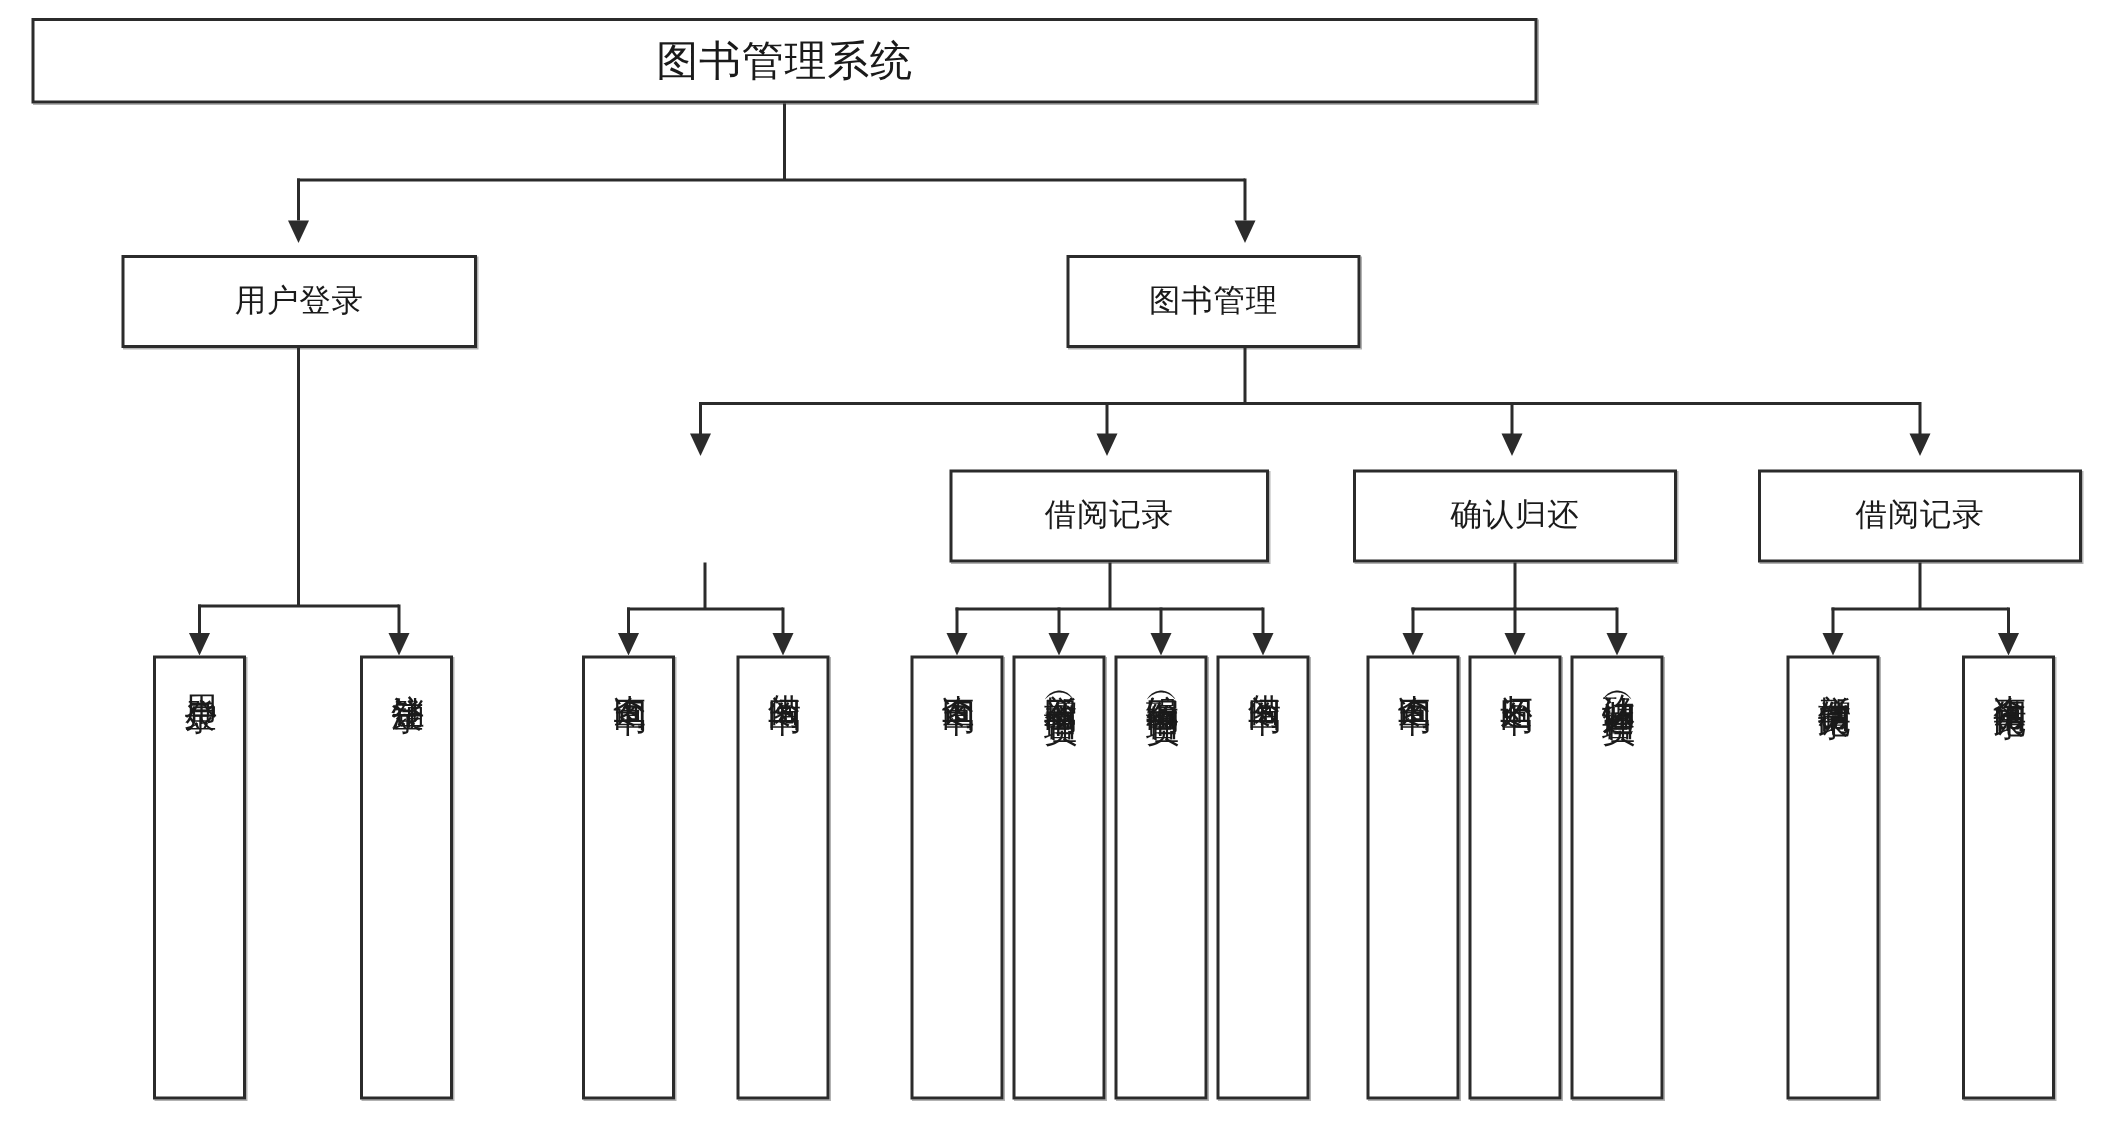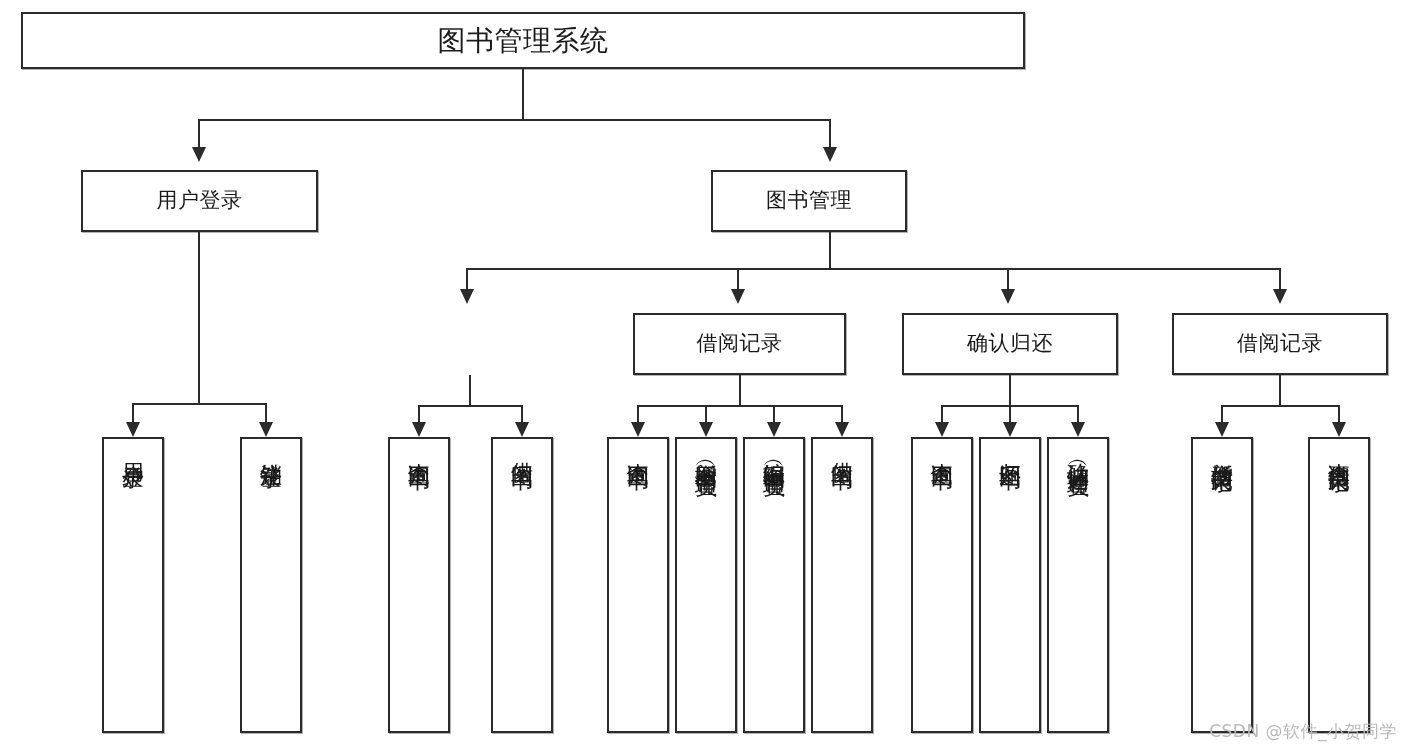--- a/index.html
+++ b/index.html
@@ -193,15 +193,14 @@
     <span class="label">确认归还（管理员）</span>
   </div>
 
   <div class="node vert" style="left:1191px;top:437px;width:62px;height:296px;">
     <span class="label">新增借阅记录</span>
   </div>
   <div class="node vert" style="left:1308px;top:437px;width:62px;height:296px;">
     <span class="label">查询借阅记录</span>
   </div>
 
-  <div id="watermark">CSDN @软件_小贺同学</div>
 
 </div>
 
 </body></html>

